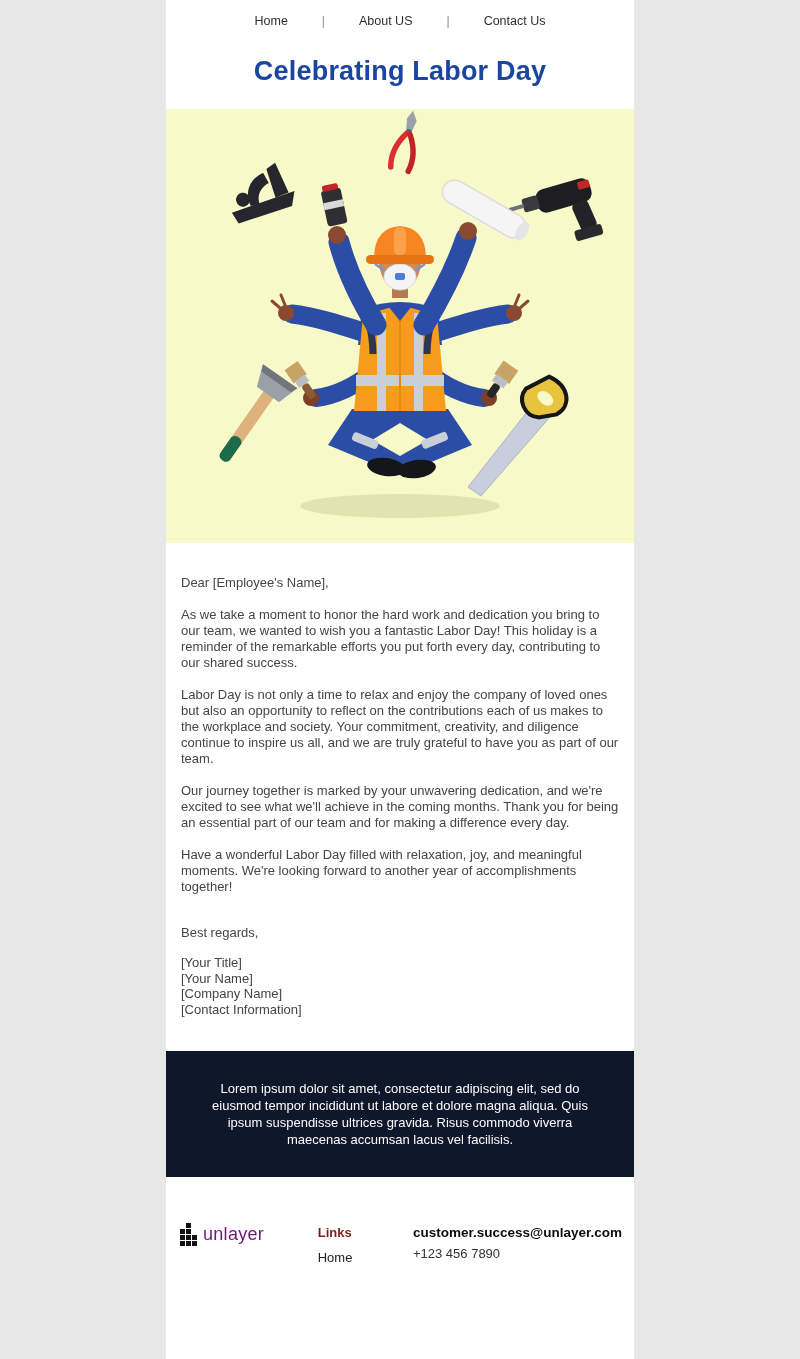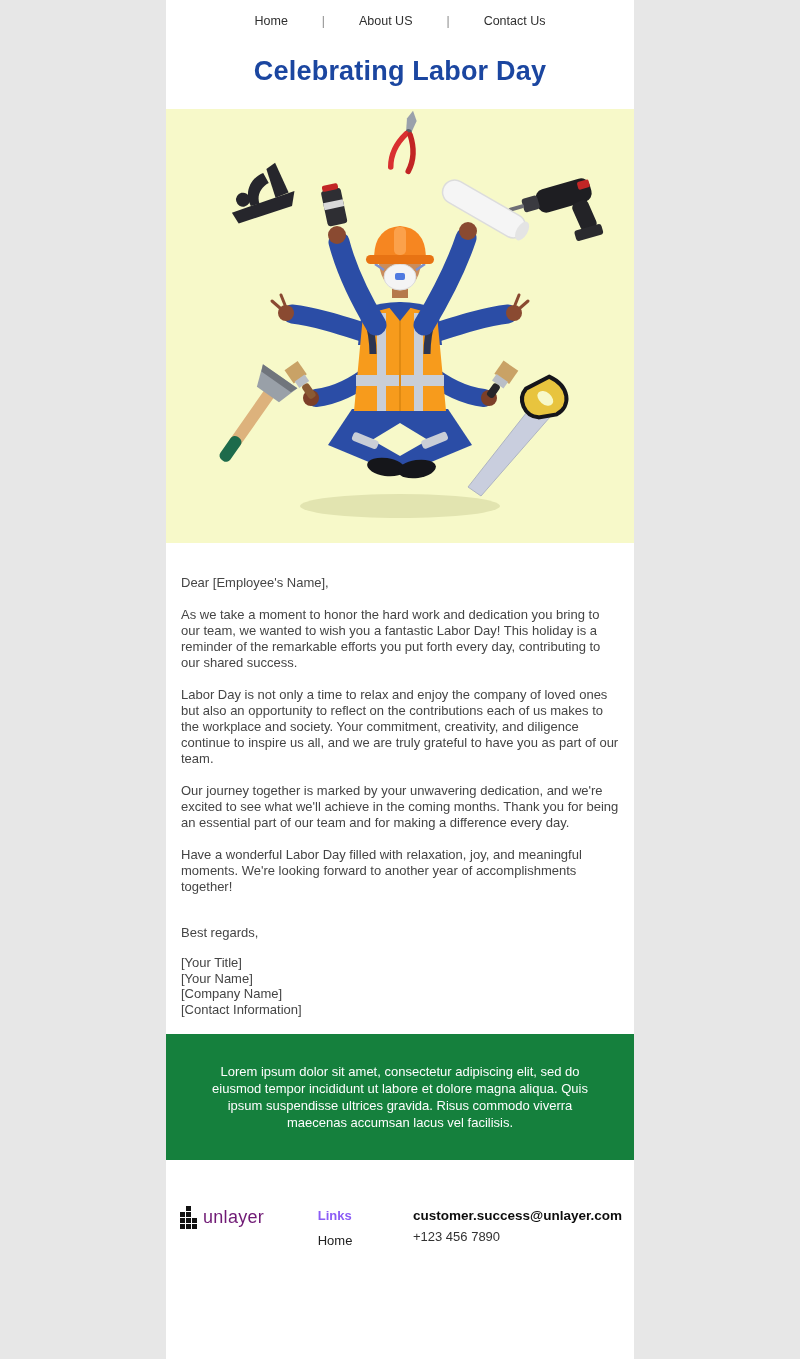--- a/index.html
+++ b/index.html
@@ -14,39 +14,39 @@
 
   
   .header { text-align:center; padding:14px 0 22px; }
   .header h1 { font-size:27px; font-weight:bold; color:#1b46a0; letter-spacing:.2px; }
   .header h2 { font-size:20px; font-weight:400; color:#1d1d1f; margin-top:8px; }
 
   
   .hero { width:468px; height:434px; line-height:0; }
 
   
-  .copy { padding:32px 15px 17px; color:#454545; font-size:13px; line-height:16px; }
+  .copy { padding:32px 15px 34px; color:#454545; font-size:13px; line-height:16px; }
   .copy p { margin-bottom:16px; }
   .copy .closing { margin-top:30px; margin-bottom:14px; }
   .sig div { line-height:15.5px; }
 
   
-  .banner { background:#15803d; padding:29px 34px; }
+  .banner { background:#0f172a; padding:29px 34px; }
   .banner p { color:#fdfdfd; font-size:13px; line-height:17px; text-align:center; }
 
   
   .footer { display:flex; padding:46px 12px 60px 14px; gap:18px; }
   .f-brand { width:158px; }
   .logo-row { display:flex; align-items:center; gap:6px; }
   .mark { display:grid; grid-template-columns:repeat(3,5px); grid-auto-rows:5px; gap:1px; }
   .mark i { display:block; }
   .mark i.on { background:#111; }
   .logo-text { font-size:18px; color:#701a75; letter-spacing:.3px; }
   .f-links { width:102px; padding-top:2px; }
-  .links-h { font-size:13px; font-weight:bold; color:#8b5cf6; margin-bottom:11px; }
+  .links-h { font-size:13px; font-weight:bold; color:#7f1d1d; margin-bottom:11px; }
   .f-links a { display:block; font-size:13px; color:#222; text-decoration:none; margin-bottom:9px; line-height:13px; cursor:pointer; }
   .f-contact { flex:1; padding-top:2px; }
   .email { font-size:13.5px; font-weight:bold; color:#0d0d0d; }
   .phone { font-size:13px; color:#333; margin-top:6px; }
 </style>
 </head>
 <body>
 
 <div class="canvas">
 <div class="page">

